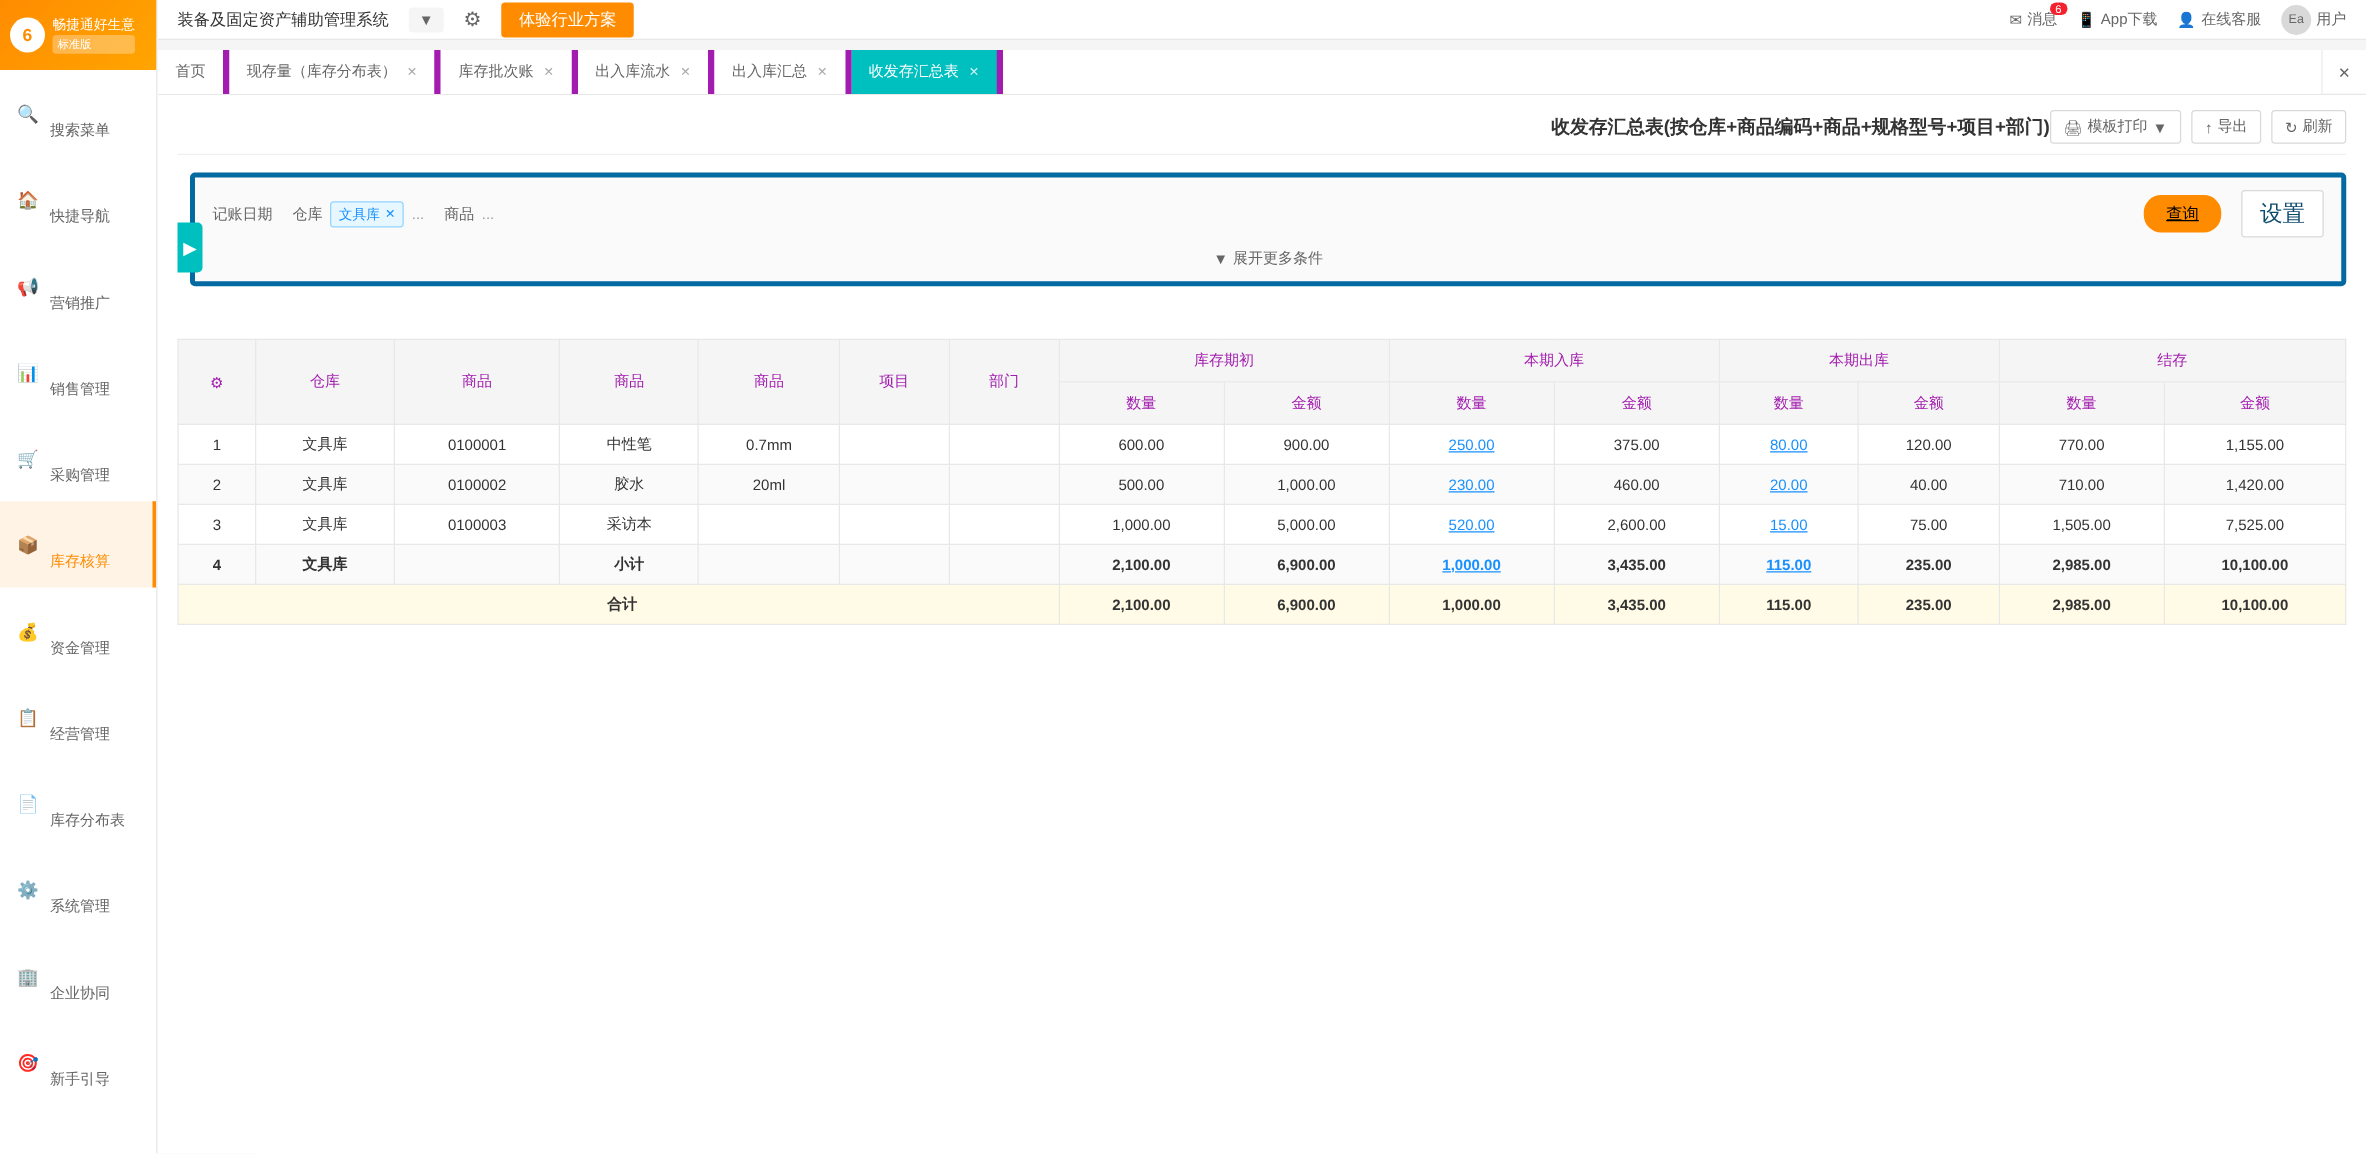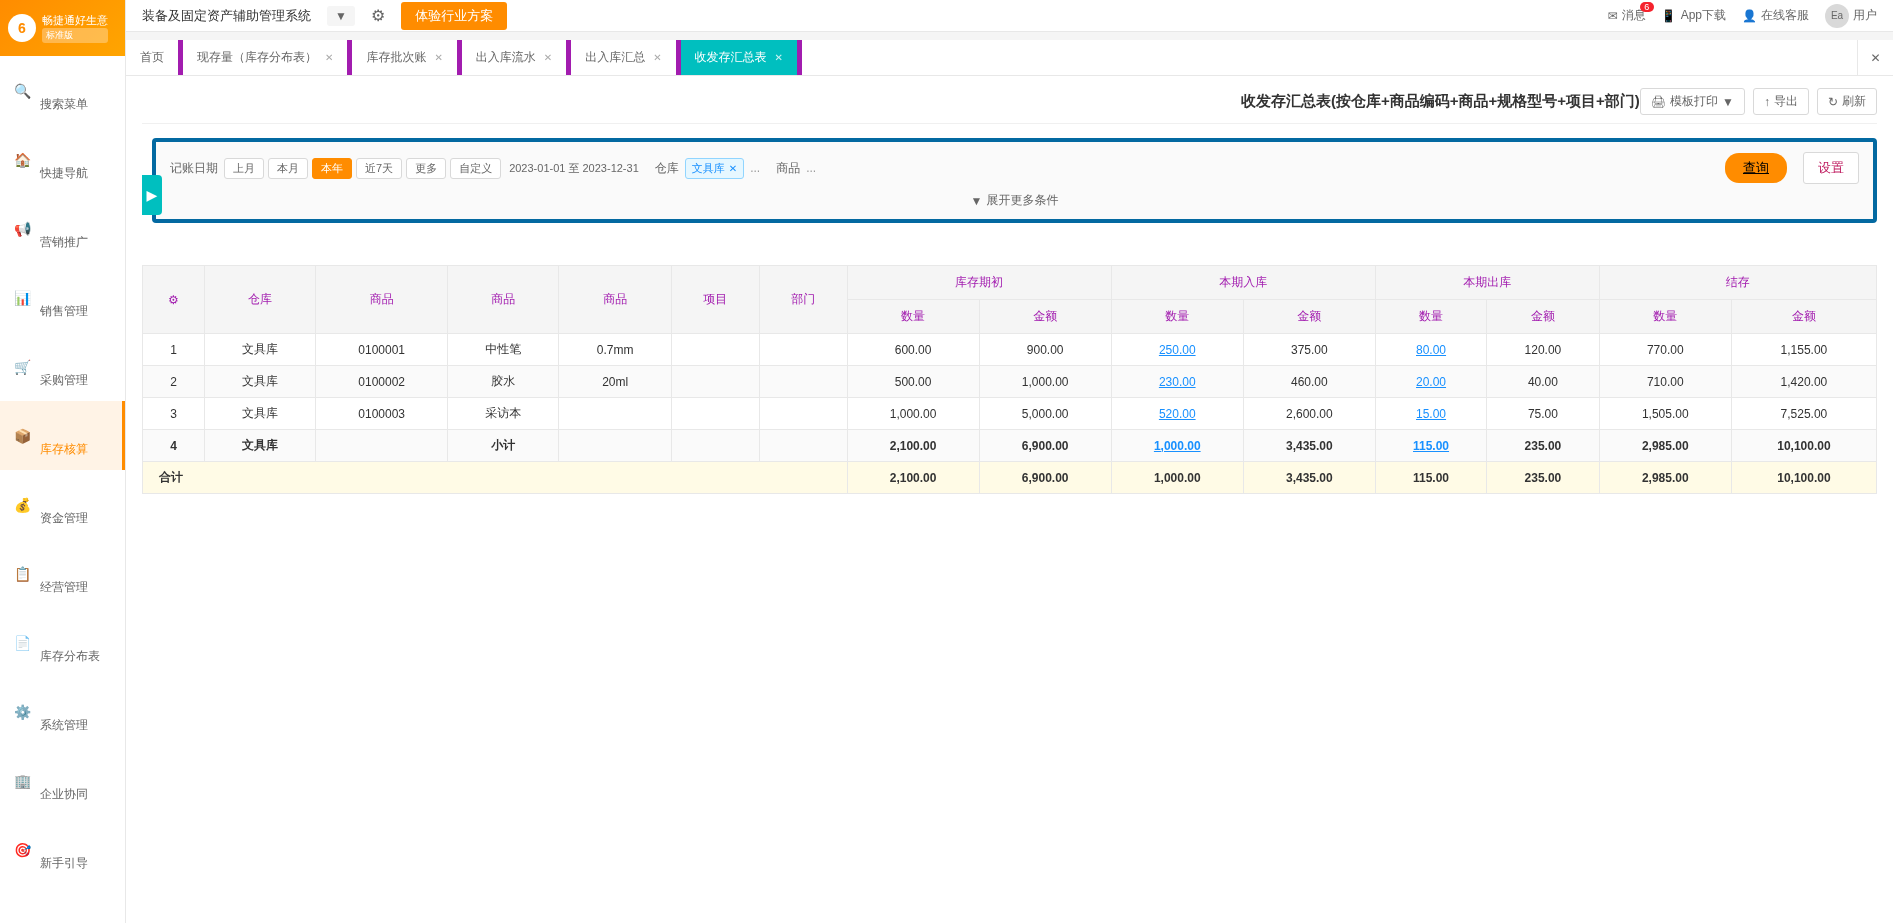--- a/index.html
+++ b/index.html
@@ -56,21 +56,21 @@
     .date-btns { display: flex; gap: 4px; align-items: center; }
     .date-btn { padding: 2px 8px; border: 1px solid #d9d9d9; border-radius: 3px; cursor: pointer; font-size: 11px; background: #fff; color: #666; }
     .date-btn.active { background: #ff8c00; color: #fff; border-color: #ff8c00; }
     .date-range { color: #666; font-size: 11px; margin-left: 4px; }
     .filter-tag { display: flex; align-items: center; gap: 4px; background: #e6f7ff; border: 1px solid #91d5ff; border-radius: 3px; padding: 2px 6px; font-size: 11px; color: #1890ff; }
     .filter-tag .tag-close { cursor: pointer; color: #1890ff; font-size: 10px; }
     .filter-dots { color: #999; font-size: 12px; cursor: pointer; }
     .filter-divider { flex: 1; }
     .expand-btn { display: flex; align-items: center; gap: 4px; color: #666; cursor: pointer; font-size: 12px; background: none; border: none; }
     .btn-query { background: #ff8c00; color: #000000; border: none; padding: 6px 18px; border-radius: 14px; cursor: pointer; font-size: 13px; text-decoration: underline; }
-    .btn-set { background: #fff; border: 1px solid #d9d9d9; color: #be185d; padding: 6px 14px; border-radius: 3px; cursor: pointer; font-size: 13px; }
+    .btn-set { background: #fff; border: 1px solid #d9d9d9; color: #0c4a6e; padding: 6px 14px; border-radius: 3px; cursor: pointer; font-size: 18px; }
 
     
     .data-table { width: 100%; border-collapse: collapse; font-size: 12px; }
     .data-table th { background: #f5f5f5; border: 1px solid #e8e8e8; padding: 8px 10px; text-align: center; color: #a21caf; font-weight: 500; white-space: nowrap; }
     .data-table td { border: 1px solid #e8e8e8; padding: 7px 10px; text-align: center; color: #333; }
     .data-table tr:nth-child(even) td { background: #fafafa; }
     .data-table .subtotal-row td { font-weight: bold; background: #f0f9f0; }
     .num-link { color: #1890ff; text-decoration: underline; cursor: pointer; }
     .th-group { text-align: center; }
     .footer-row { background: #fffbe6; }
@@ -220,29 +220,20 @@
       </div>
     </div>
 
     <div style="position:relative; display:flex; align-items:flex-start; gap:10px; margin-bottom:14px;">
       <div class="left-arrow">▶</div>
       <div style="flex:1; margin-left:10px;">
         <div class="filter-bar">
           <div class="filter-row">
             <div class="filter-item">
               <span class="filter-label">记账日期</span>
-              <div class="date-btns">
-                <button class="date-btn">上月</button>
-                <button class="date-btn">本月</button>
-                <button class="date-btn active">本年</button>
-                <button class="date-btn">近7天</button>
-                <button class="date-btn">更多</button>
-                <button class="date-btn">自定义</button>
-                <span class="date-range">2023-01-01 至 2023-12-31</span>
-              </div>
             </div>
             <div class="filter-item">
               <span class="filter-label">仓库</span>
               <div class="filter-tag">
                 <span>文具库</span>
                 <span class="tag-close">✕</span>
               </div>
               <span class="filter-dots">...</span>
             </div>
             <div class="filter-item">
@@ -357,21 +348,21 @@
     <td><span class="num-link" style="text-decoration:underline;"><strong>1,000.00</strong></span></td>
     <td><strong>3,435.00</strong></td>
     <td><span class="num-link" style="text-decoration:underline;"><strong>115.00</strong></span></td>
     <td><strong>235.00</strong></td>
     <td><strong>2,985.00</strong></td>
     <td><strong>10,100.00</strong></td>
   </tr>
           </tbody>
         <tfoot>
           <tr class="footer-row">
-            <td colspan="7" style="text-align:left; padding-left:16px;margin-left:37px;">合计</td>
+            <td colspan="7" style="text-align:center; padding-left:16px;margin-left:37px;">合计</td>
             <td>2,100.00</td>
             <td>6,900.00</td>
             <td>1,000.00</td>
             <td>3,435.00</td>
             <td>115.00</td>
             <td>235.00</td>
             <td>2,985.00</td>
             <td>10,100.00</td>
           </tr>
         </tfoot>

